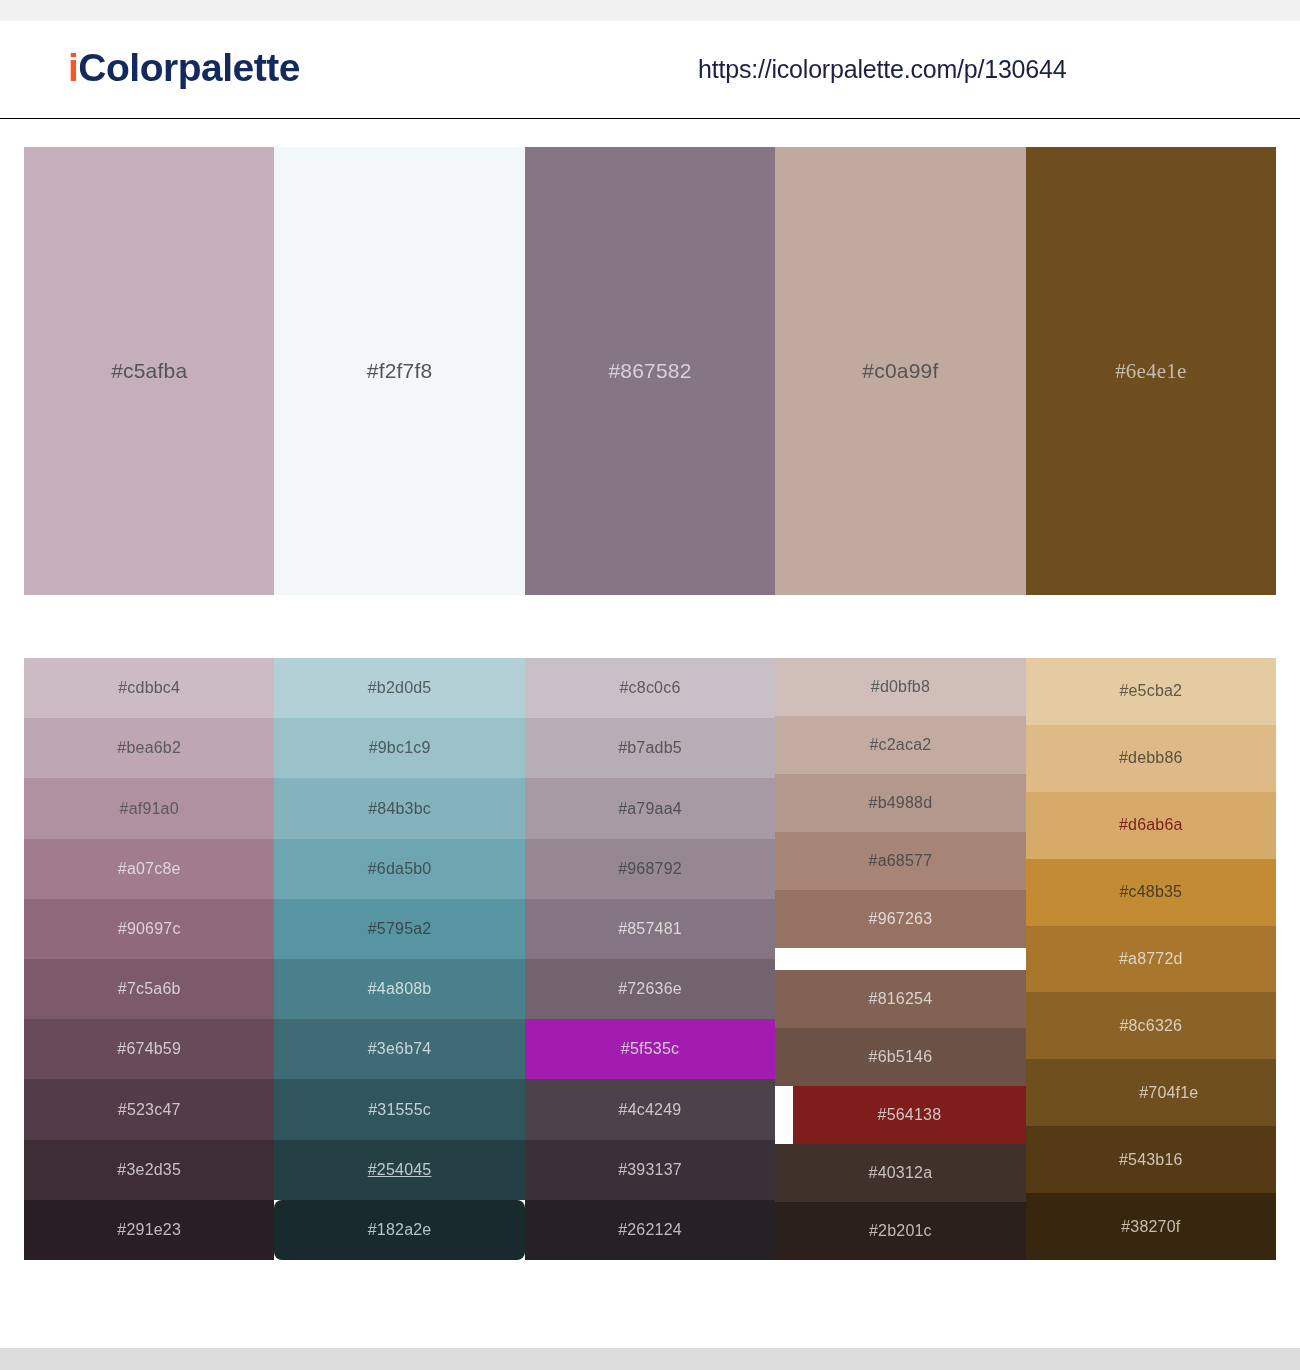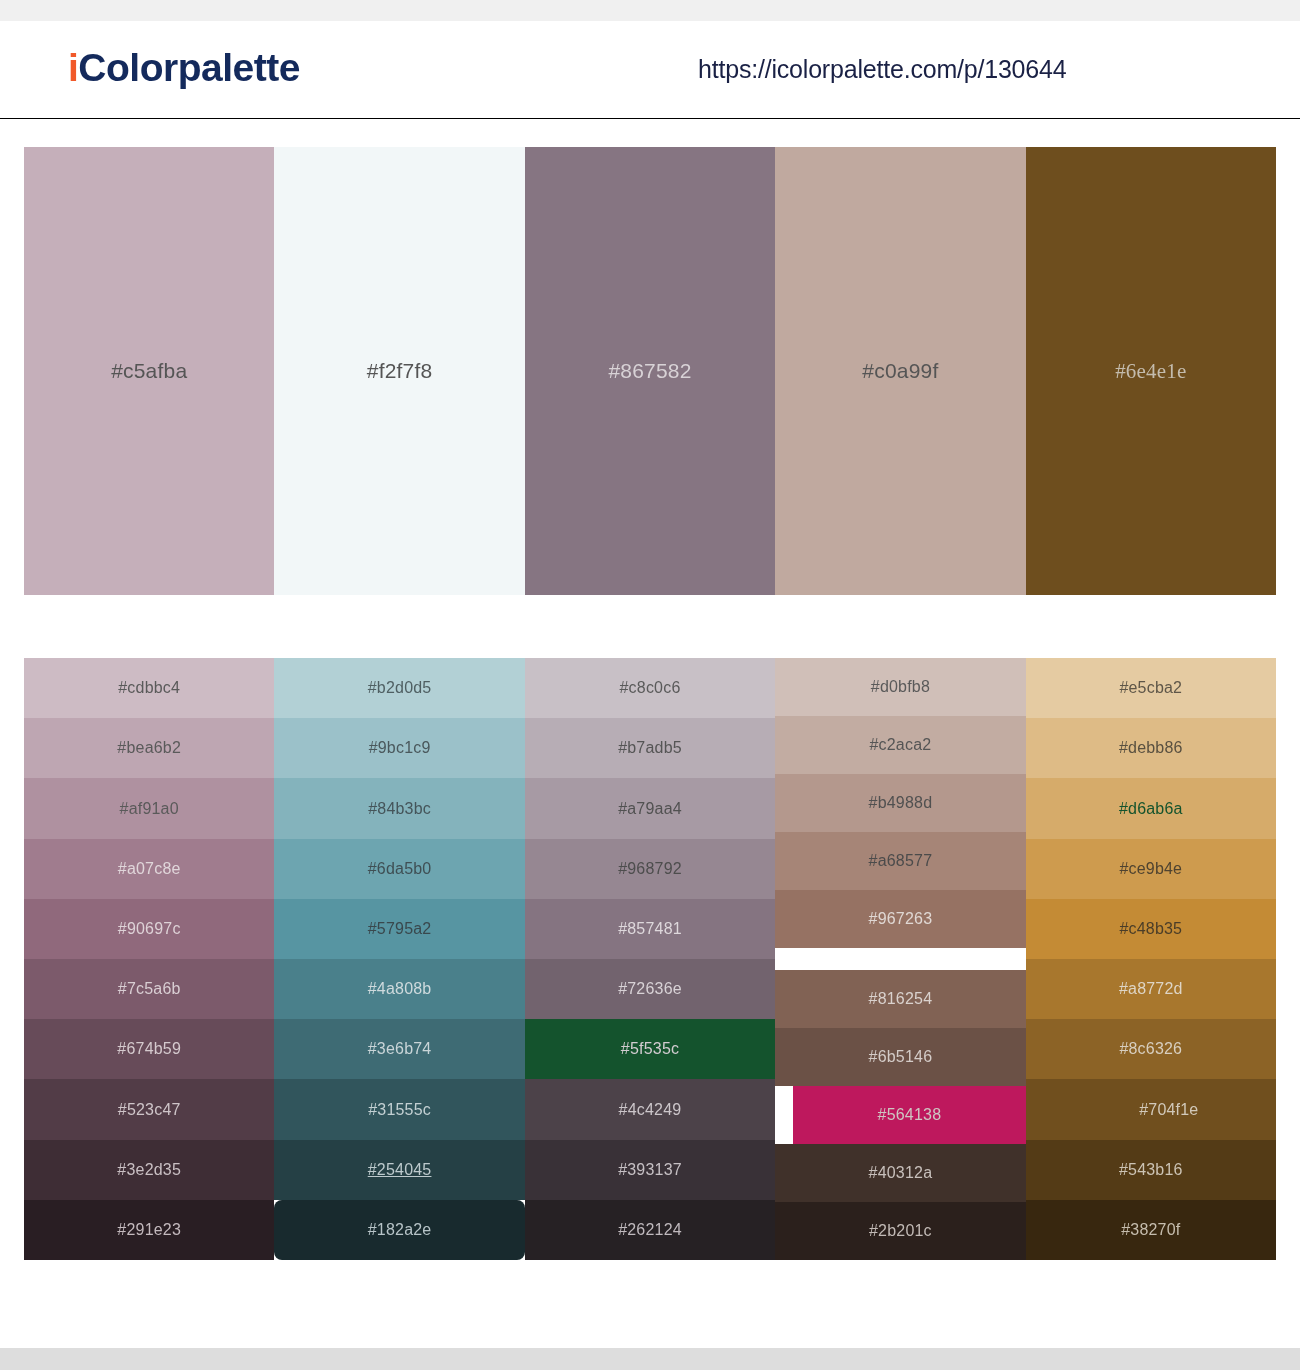--- a/index.html
+++ b/index.html
@@ -172,21 +172,21 @@
         </div>
         <div class="grid-cell" style="background: rgb(150, 135, 146); color: rgb(77, 77, 77);">
           <span>#968792</span>
         </div>
         <div class="grid-cell" style="background: rgb(133, 116, 129); color: rgb(222, 216, 220);">
           <span>#857481</span>
         </div>
         <div class="grid-cell" style="background: rgb(114, 99, 110); color: rgb(216, 210, 214);">
           <span>#72636e</span>
         </div>
-        <div class="grid-cell" style="background: #14532d; color: rgb(210, 204, 208);">
+        <div class="grid-cell" style="background: #a21caf; color: rgb(210, 204, 208);">
           <span>#5f535c</span>
         </div>
         <div class="grid-cell" style="background: rgb(76, 66, 73); color: rgb(204, 198, 202);">
           <span>#4c4249</span>
         </div>
         <div class="grid-cell" style="background: rgb(57, 49, 55); color: rgb(198, 192, 196);">
           <span>#393137</span>
         </div>
         <div class="grid-cell" style="background: rgb(38, 33, 36); color: rgb(192, 186, 190);">
           <span>#262124</span>
@@ -207,42 +207,39 @@
         </div>
         <div class="grid-cell" style="background: rgb(150, 114, 99); color: rgb(224, 216, 212);">
           <span>#967263</span>
         </div>
         <div class="grid-cell" style="background: rgb(129, 98, 84); color: rgb(218, 210, 206); margin-top: 22px;">
           <span>#816254</span>
         </div>
         <div class="grid-cell" style="background: rgb(107, 81, 70); color: rgb(212, 204, 200);">
           <span>#6b5146</span>
         </div>
-        <div class="grid-cell" style="background: #be185d; color: rgb(206, 198, 194); margin-left: 18px;">
+        <div class="grid-cell" style="background: #7f1d1d; color: rgb(206, 198, 194); margin-left: 18px;">
           <span>#564138</span>
         </div>
         <div class="grid-cell" style="background: rgb(64, 49, 42); color: rgb(200, 192, 188); text-align: right;">
           <span>#40312a</span>
         </div>
         <div class="grid-cell" style="background: rgb(43, 32, 28); color: rgb(194, 186, 182);">
           <span>#2b201c</span>
         </div>
       </div>
       <div class="grid-col">
         <div class="grid-cell" style="background: rgb(229, 203, 162); color: rgb(94, 86, 72);">
           <span>#e5cba2</span>
         </div>
         <div class="grid-cell" style="background: rgb(222, 187, 134); color: rgb(89, 80, 64);">
           <span>#debb86</span>
         </div>
-        <div class="grid-cell" style="background: rgb(214, 171, 106); color: #14532d;">
+        <div class="grid-cell" style="background: rgb(214, 171, 106); color: #7f1d1d;">
           <span>#d6ab6a</span>
-        </div>
-        <div class="grid-cell" style="background: rgb(206, 155, 78); color: rgb(79, 67, 48);">
-          <span>#ce9b4e</span>
         </div>
         <div class="grid-cell" style="background: rgb(196, 139, 53); color: rgb(74, 61, 40);">
           <span>#c48b35</span>
         </div>
         <div class="grid-cell" style="background: rgb(168, 119, 45); color: rgb(222, 213, 198);">
           <span>#a8772d</span>
         </div>
         <div class="grid-cell" style="background: rgb(140, 99, 38); color: rgb(216, 207, 192);">
           <span>#8c6326</span>
         </div>

